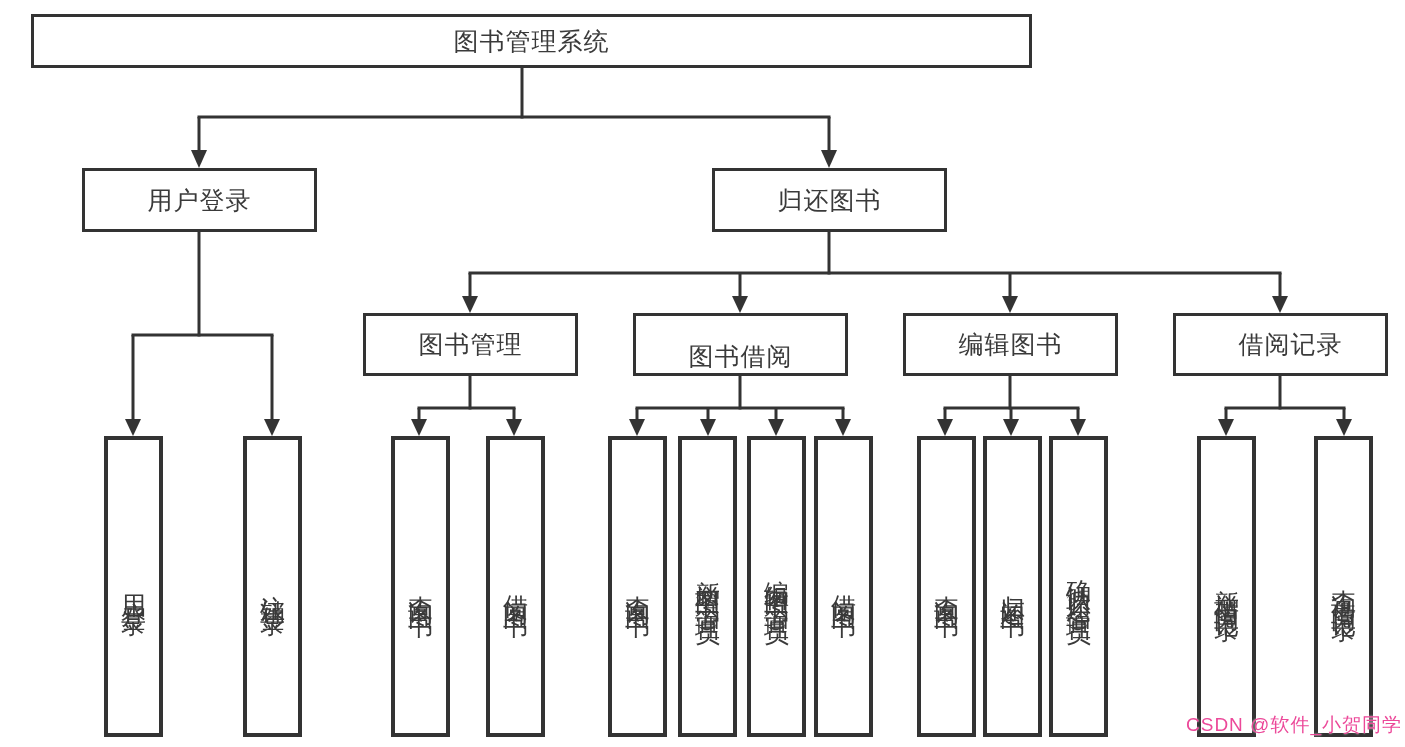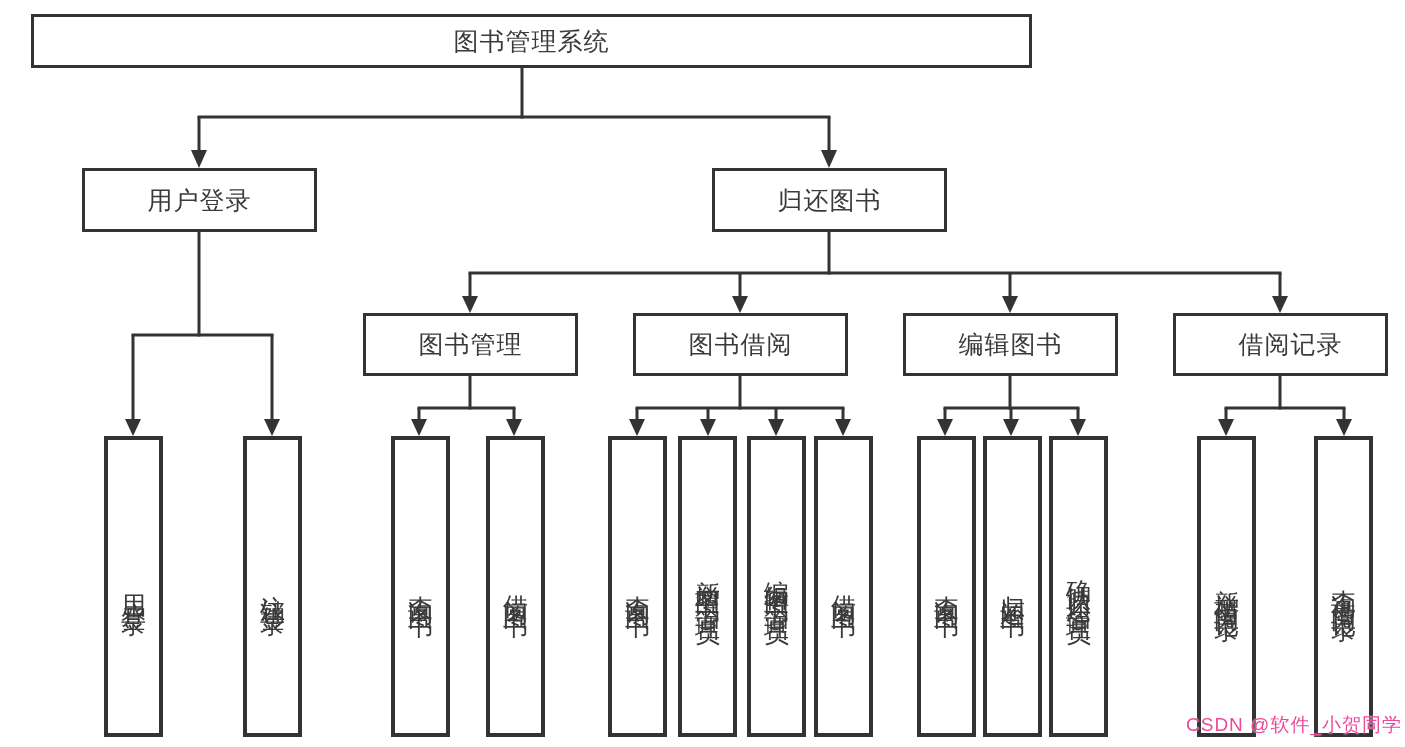--- a/index.html
+++ b/index.html
@@ -43,21 +43,21 @@
     font-size: 25px;
   }
   
   .n-root { left: 22px;  top: 14px;  width: 1001px; height: 54px; margin-left: 9px; }
   
   .n-userlogin { left: 82px;  top: 168px; width: 235px; height: 64px; }
   .n-bookmgmt  { left: 712px; top: 168px; width: 235px; height: 64px; }
   
   .n-l3 { top: 313px; width: 215px; height: 63px; }
   .n-newbook  { left: 363px; }
-  .n-borrow   { left: 633px; }
+  .n-borrow   { left: 633px; align-items: flex-end; }
   .n-current  { left: 903px; }
   .n-records  { left: 1173px; padding-left: 20px; }
   
   .leaf { top: 436px; width: 59px; height: 301px; }
   .lf-1  { left: 104px; }
   .lf-2  { left: 243px; }
   .lf-3  { left: 391px; }
   .lf-4  { left: 486px; }
   .lf-5  { left: 608px; }
   .lf-6  { left: 678px; }

